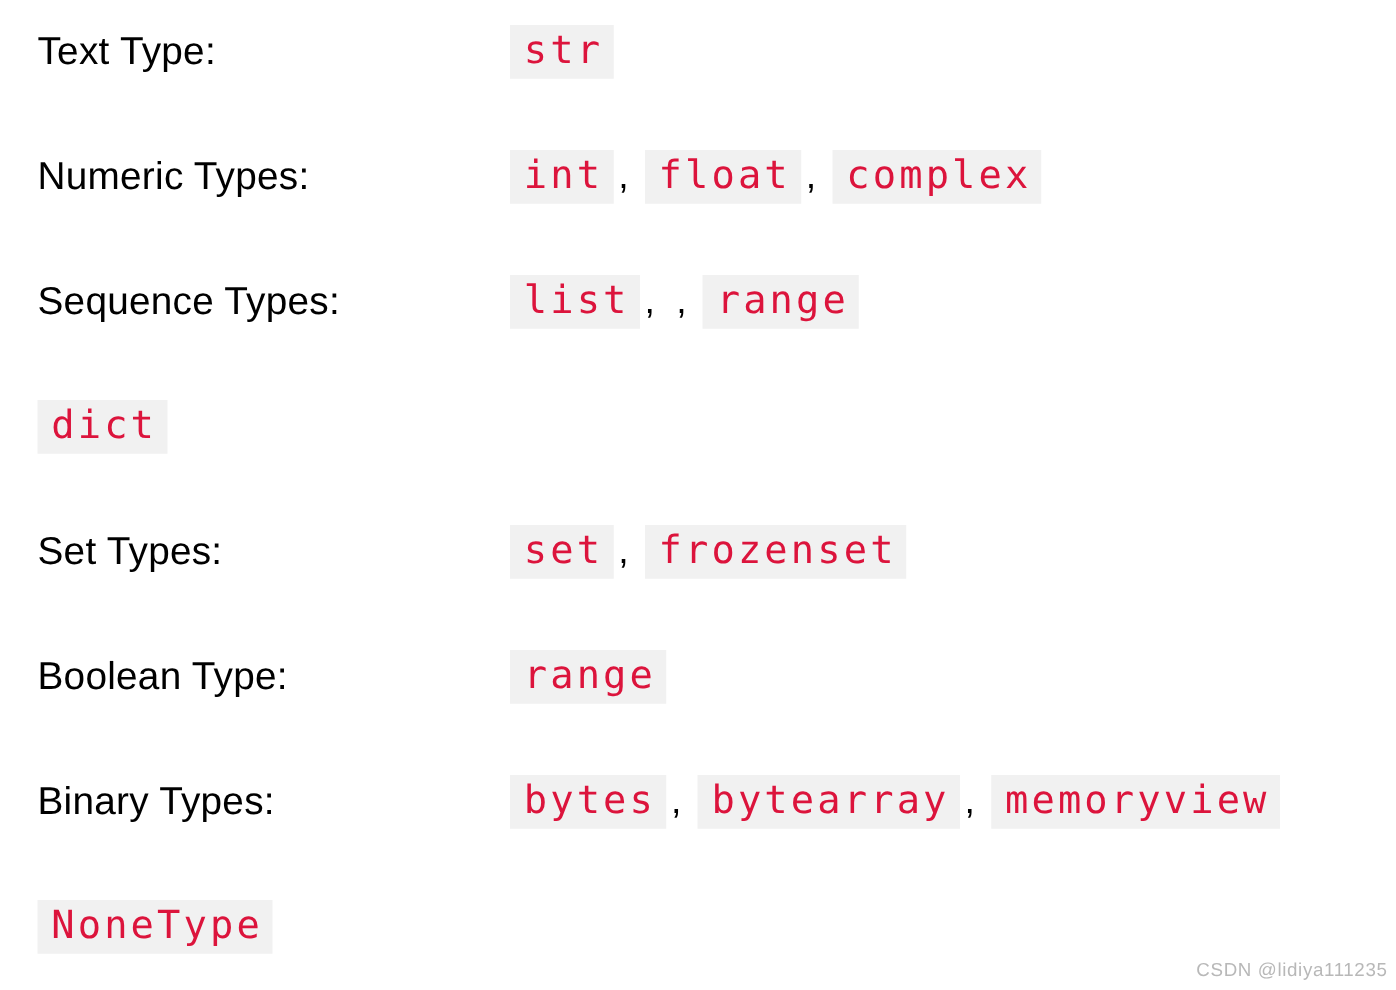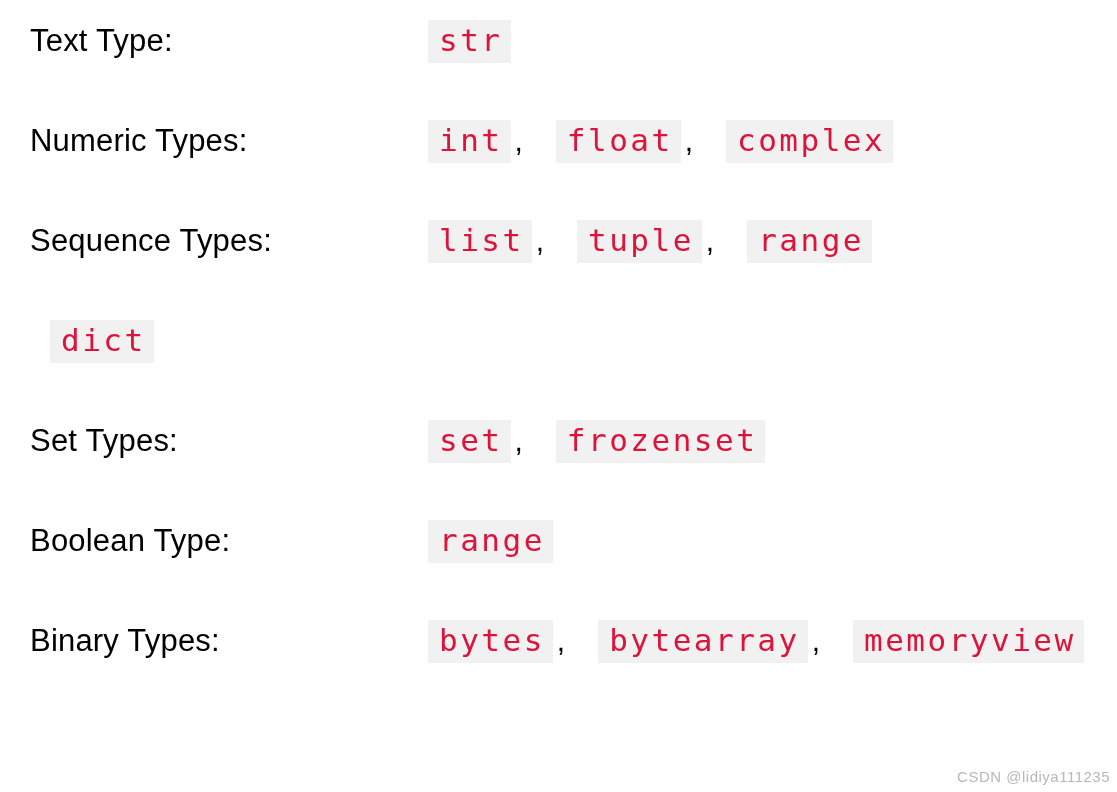--- a/index.html
+++ b/index.html
@@ -36,21 +36,20 @@
     align-items: center;
     white-space: nowrap;
   }
   .codespan {
     font-family: "DejaVu Sans Mono", "Liberation Mono", monospace;
     font-size: 31px;
     letter-spacing: 2.5px;
     color: var(--code-color, #dc143c);
     background: var(--code-bg, #f1f1f1);
     padding: 2px 8px 5px 11px;
-    margin-left: 20px;
   }
   .comma {
     font-size: 30px;
     color: var(--label-color, #000000);
     margin: 0 13px 0 4px;
   }
   .watermark {
     position: absolute;
     right: 7px;
     bottom: 7px;
@@ -77,21 +76,20 @@
         <span class="codespan">float</span>
         <span class="comma">,</span>
         <span class="codespan">complex</span>
       </div>
     </div>
     <div class="type-row">
       <div class="type-label">Sequence Types:</div>
       <div class="type-values">
         <span class="codespan">list</span>
         <span class="comma">,</span>
-        <span class="codespan">tuple</span>
         <span class="comma">,</span>
         <span class="codespan">range</span>
       </div>
     </div>
     <div class="type-row">
       <div class="type-values">
         <span class="codespan">dict</span>
       </div>
     </div>
     <div class="type-row">
@@ -112,15 +110,18 @@
       <div class="type-label">Binary Types:</div>
       <div class="type-values">
         <span class="codespan">bytes</span>
         <span class="comma">,</span>
         <span class="codespan">bytearray</span>
         <span class="comma">,</span>
         <span class="codespan">memoryview</span>
       </div>
     </div>
     <div class="type-row">
+      <div class="type-values">
+        <span class="codespan">NoneType</span>
+      </div>
     </div>
   </div>
 <div class="watermark">CSDN @lidiya111235</div>
 
 </body></html>

